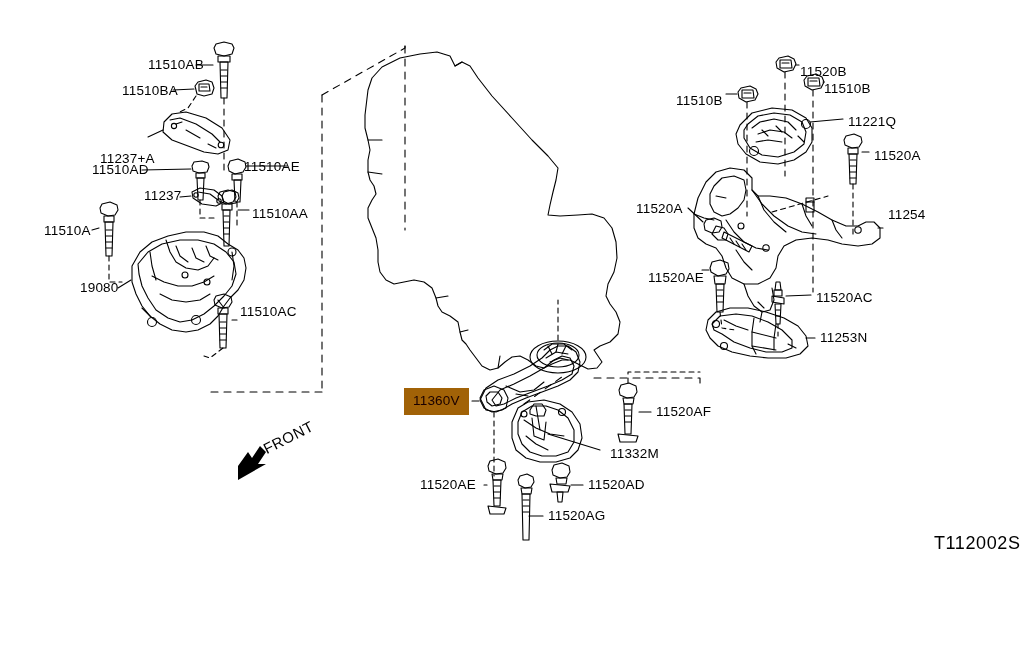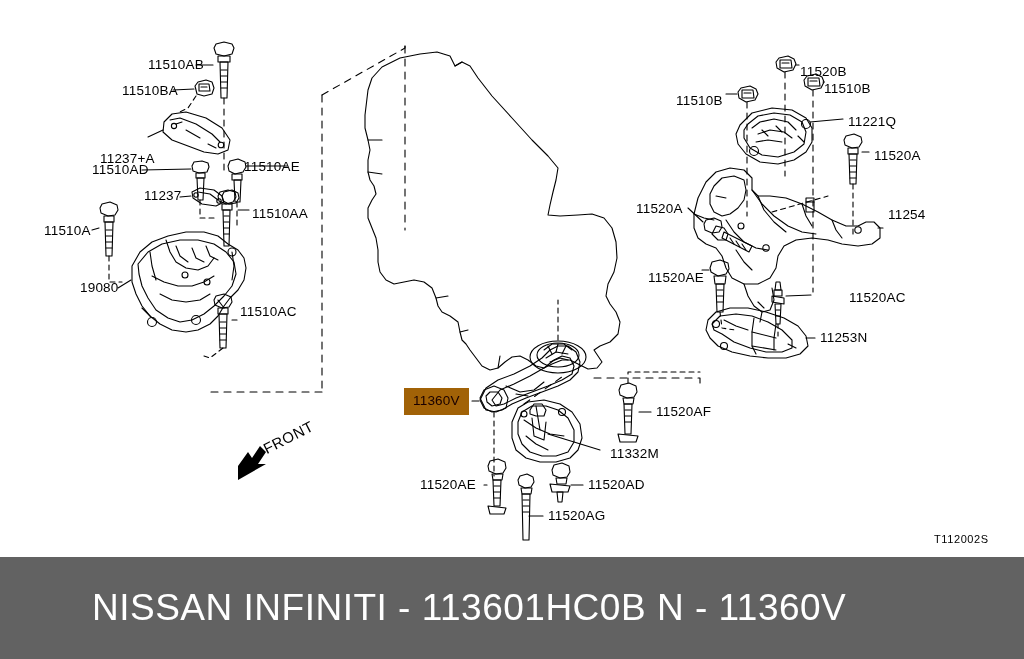--- a/index.html
+++ b/index.html
@@ -41,21 +41,21 @@
     line-height: 1;
   }
   .part-label.highlighted {
     background: #a16207;
     padding: 6px 9px 7px 9px;
     color: #1a0000;
   }
   .drawing-number {
     position: absolute;
     font-family: "Liberation Sans", sans-serif;
-    font-size: 11px;
+    font-size: 18px;
     letter-spacing: 0.6px;
     color: #000000;
     white-space: nowrap;
   }
   .front-marker {
     position: absolute;
     left: 232px;
     top: 424px;
     width: 110px;
     height: 60px;
@@ -460,36 +460,33 @@
     <div class="part-label" style="left:240px; top:305px;">11510AC</div>
 
     <div class="part-label" style="left:800px; top:65px;">11520B</div>
     <div class="part-label" style="left:824px; top:82px;">11510B</div>
     <div class="part-label" style="left:676px; top:94px;">11510B</div>
     <div class="part-label" style="left:848px; top:115px;">11221Q</div>
     <div class="part-label" style="left:874px; top:149px;">11520A</div>
     <div class="part-label" style="left:636px; top:202px;">11520A</div>
     <div class="part-label" style="left:888px; top:208px;">11254</div>
     <div class="part-label" style="left:648px; top:271px;">11520AE</div>
-    <div class="part-label" style="left:816px; top:291px;margin-left:33px;">11520AC</div>
+    <div class="part-label" style="left:816px; top:291px;">11520AC</div>
     <div class="part-label" style="left:820px; top:331px;">11253N</div>
 
     <div class="part-label highlighted" style="left:404px; top:388px;">11360V</div>
 
     <div class="part-label" style="left:656px; top:405px;">11520AF</div>
     <div class="part-label" style="left:610px; top:447px;">11332M</div>
     <div class="part-label" style="left:420px; top:478px;">11520AE</div>
     <div class="part-label" style="left:588px; top:478px;">11520AD</div>
     <div class="part-label" style="left:548px; top:509px;">11520AG</div>
 
     <div class="front-marker">
       <div class="front-text">FRONT</div>
     </div>
 
     <div class="drawing-number" style="left:934px; top:533px;">T112002S</div>
 
   </div>
 
-  <div id="footer-bar">
-    <div id="footer-text">NISSAN  INFINITI - 113601HC0B    N - 11360V</div>
-  </div>
 
 </div>
 
 </body></html>

